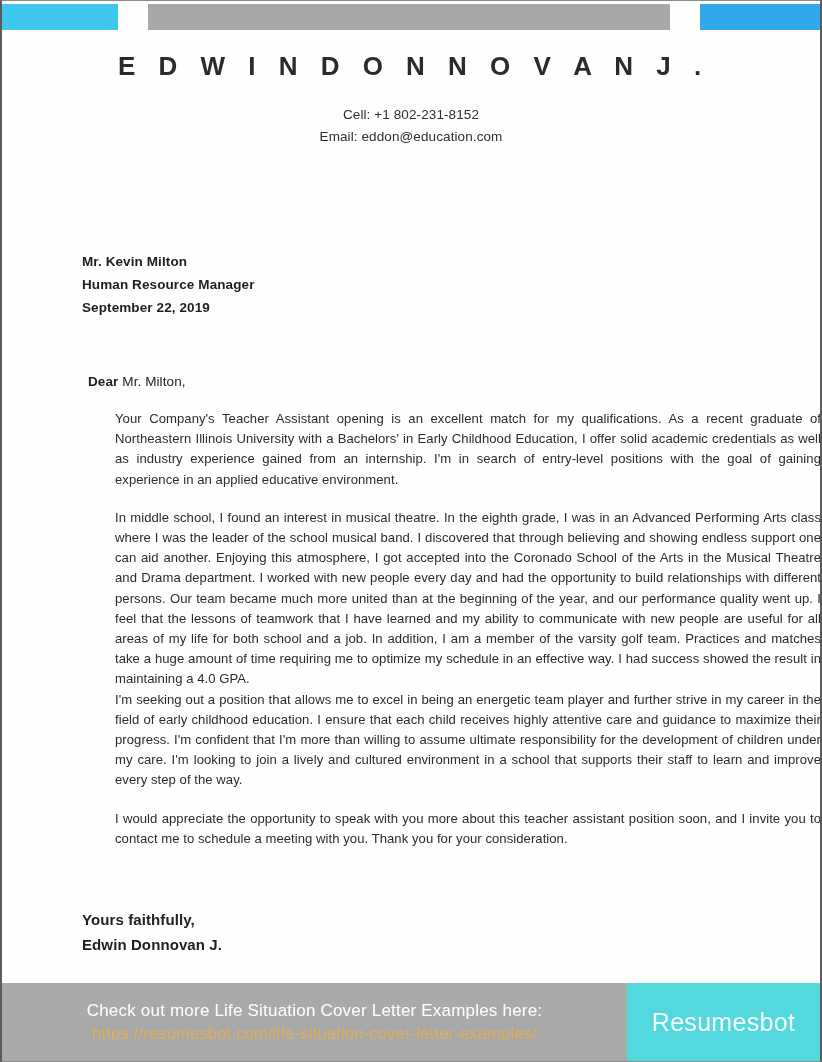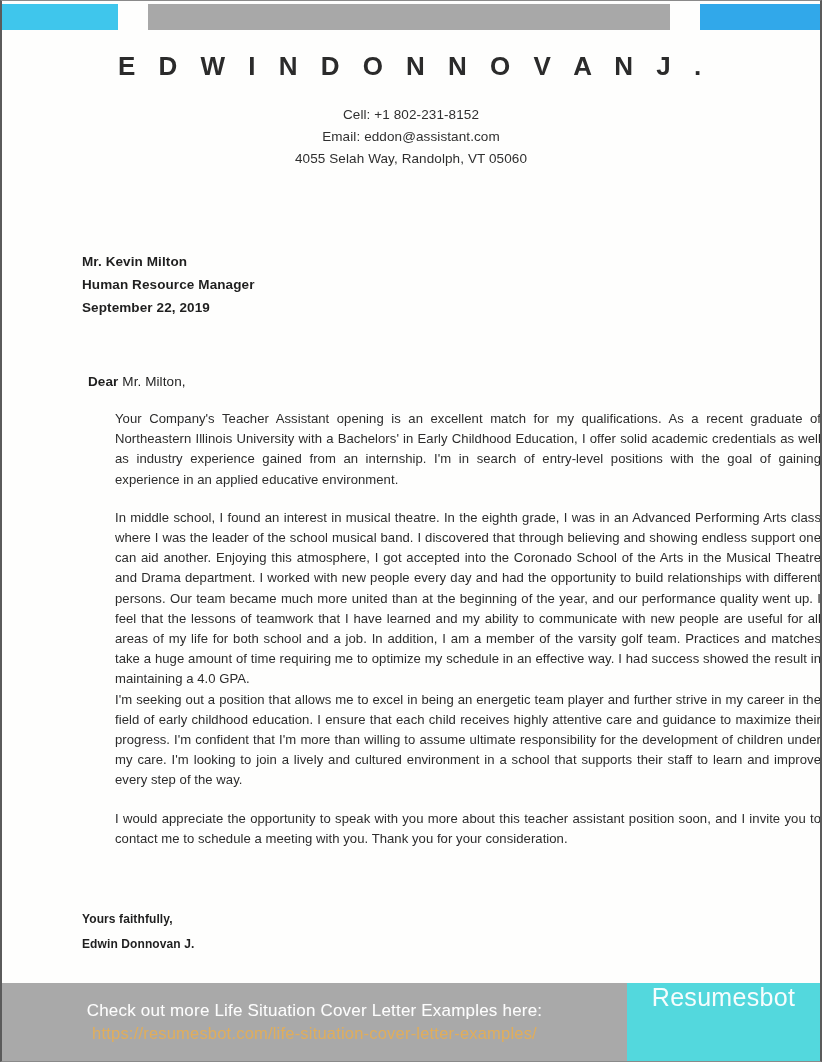--- a/index.html
+++ b/index.html
@@ -111,21 +111,21 @@
     letter-spacing: 0.05px;
   }
   .para.tight { margin-bottom: 0; }
   .para:last-child { margin-bottom: 0; }
 
   
   .signature {
     position: absolute;
     top: 906px;
     left: 80px;
-    font-size: 12px;
+    font-size: 15px;
     font-weight: bold;
     color: #1f1f1f;
     line-height: 25px;
     letter-spacing: 0.1px;
   }
 
   
   .footer-band {
     position: absolute;
     left: 0px;
@@ -159,20 +159,21 @@
     opacity: 0.92;
   }
   .brand-badge {
     position: absolute;
     right: 0px;
     top: 0px;
     width: 193px;
     height: 78px;
     background: #53d8dd;
     display: flex;
+    align-items: center;
     justify-content: center;
   }
   .brand-text {
     font-size: 25px;
     color: #ffffff;
     letter-spacing: 0.3px;
     opacity: 0.95;
   }
 </style>
 </head>
@@ -180,22 +181,21 @@
 
 <div id="page">
 
   <div class="topbar topbar-left"></div>
   <div class="topbar topbar-mid"></div>
   <div class="topbar topbar-right"></div>
 
   <div class="header">
     <div class="person-name">E D W I N   D O N N O V A N   J .</div>
     <div class="contact-line">Cell: +1 802-231-8152</div>
-    <div class="contact-line">Email: eddon@assistant.com</div>
-    <div class="contact-line">4055 Selah Way, Randolph, VT 05060</div>
+    <div class="contact-line">Email: eddon@education.com</div>
   </div>
 
   <div class="recipient">
     <div>Mr. Kevin Milton</div>
     <div>Human Resource Manager</div>
     <div>September 22, 2019</div>
   </div>
 
   <div class="salutation">
     <b>Dear</b>

